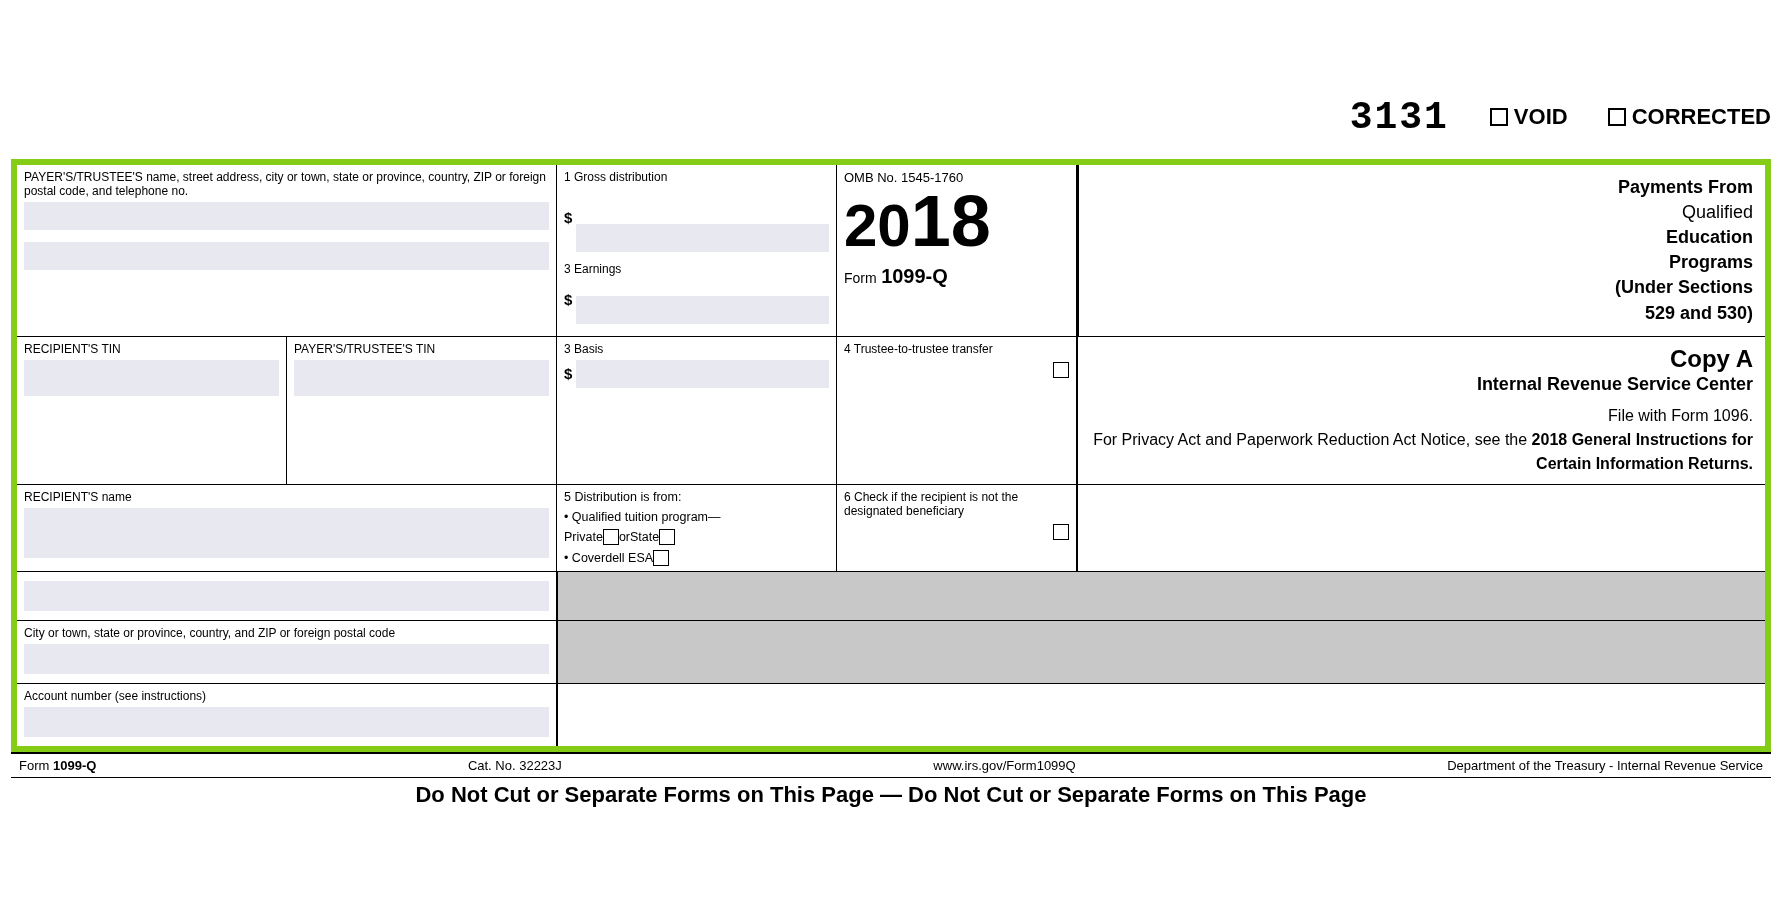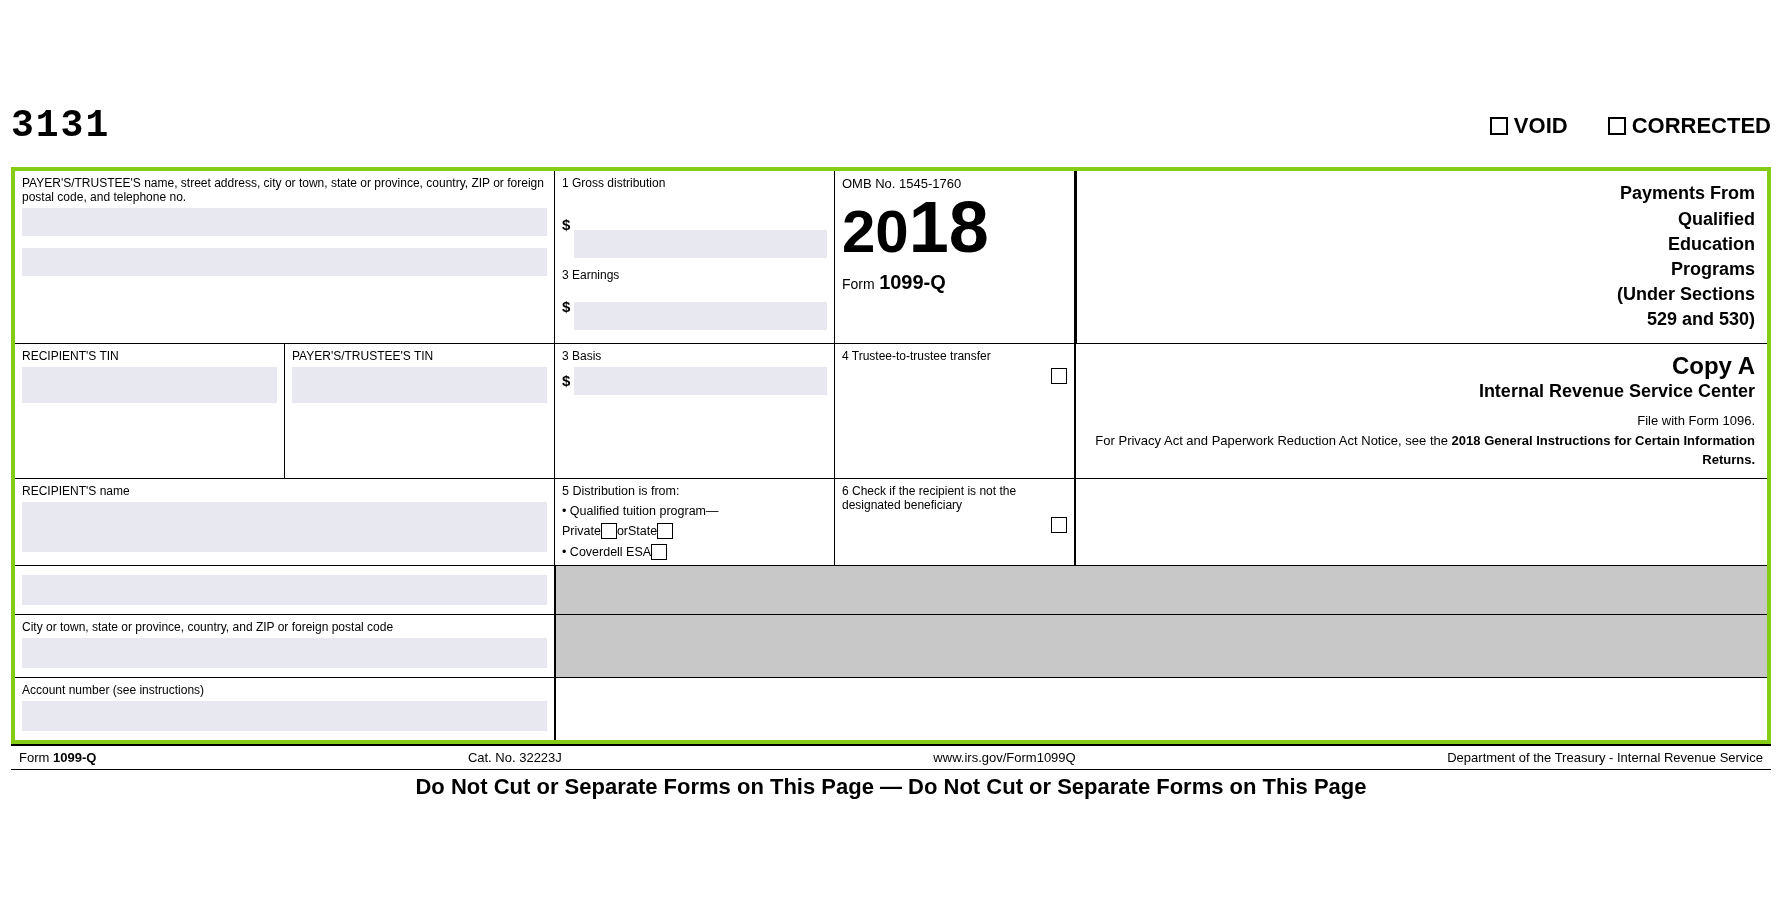--- a/index.html
+++ b/index.html
@@ -15,21 +15,21 @@
     }
     .page-wrapper {
       width: 1760px;
       background: #fff;
       padding: 10px 0;
     }
     
     .header-row {
       display: flex;
       align-items: center;
-      justify-content: space-between;
+      justify-content: flex-end;
       margin-bottom: 20px;
       gap: 13px;
     }
     .form-number {
       font-size: 38px;
       font-weight: bold;
       letter-spacing: 2px;
       font-family: 'Courier New', monospace;
     }
     .void-corrected {
@@ -156,21 +156,21 @@
     .recipient-name-cell { width: 540px; min-width: 540px; border-right: 1px solid #000; }
     .dist-from-cell { width: 280px; min-width: 280px; border-right: 1px solid #000; }
     .check-recip-cell { width: 240px; min-width: 240px; border-right: 1px solid #000; }
 
     .street-cell { width: 540px; min-width: 540px; border-right: 1px solid #000; }
 
     .city-cell { width: 540px; min-width: 540px; border-right: 1px solid #000; }
     .account-cell { width: 540px; min-width: 540px; border-right: 1px solid #000; }
 
     .main-form {
-      border: 4px solid #84cc16;
+      border: 6px solid #84cc16;
       width: 100%;
     }
   </style>
 </head>
 <body>
 
 <div class="page-wrapper">
 
   <div class="header-row">
     <span class="form-number">3131</span>
@@ -215,21 +215,21 @@
           <span style="font-size:60px;font-weight:bold;">20</span><span style="font-size:72px;font-weight:bold;">18</span>
         </div>
         <div style="margin-top:8px;">
           <span style="font-size:14px;">Form</span>
           <span style="font-size:20px;font-weight:bold;">1099-Q</span>
         </div>
       </div>
 
       <div class="right-panel" style="flex:1;text-align:right;padding:10px 12px;border-right:none;">
         <div class="title-line" style="font-weight:bold;font-size:18px;">Payments From</div>
-        <div class="title-line" style="font-weight:bold;font-size:18px;">Qualified</div>
+        <div class="title-line" style="font-weight:normal;font-size:18px;">Qualified</div>
         <div class="title-line" style="font-weight:bold;font-size:18px;">Education</div>
         <div class="title-line" style="font-weight:bold;font-size:18px;">Programs</div>
         <div class="title-line" style="font-weight:bold;font-size:18px;">(Under Sections</div>
         <div class="title-line" style="font-weight:bold;font-size:18px;">529 and 530)</div>
       </div>
     </div>
 
     <div class="row2">
       <div class="cell recipient-tin-cell">
         <div class="field-label">RECIPIENT'S TIN</div>
@@ -249,21 +249,21 @@
       <div class="cell trustee-cell">
         <div class="field-label">4 Trustee-to-trustee transfer</div>
         <div style="float:right;margin-top:4px;">
           <span class="inline-checkbox"></span>
         </div>
       </div>
 
       <div style="flex:1;border-left:1px solid #000;padding:8px 12px;text-align:right;">
         <div style="font-size:24px;font-weight:bold;text-align:right;">Copy A</div>
         <div style="font-size:18px;font-weight:bold;text-align:right;line-height:1.3;">Internal Revenue Service Center</div>
-        <div style="margin-top:8px;font-size:13px;text-align:right;line-height:1.5;">
+        <div style="margin-top:8px;font-size:16px;text-align:right;line-height:1.5;">
           <span>File with Form 1096.</span><br>
           <span>For Privacy Act and Paperwork Reduction Act Notice, see the</span>
           <span style="font-weight:bold;">2018 General Instructions for Certain Information Returns.</span>
         </div>
       </div>
     </div>
 
     <div class="row3">
       <div class="cell recipient-name-cell">
         <div class="field-label">RECIPIENT'S name</div>

